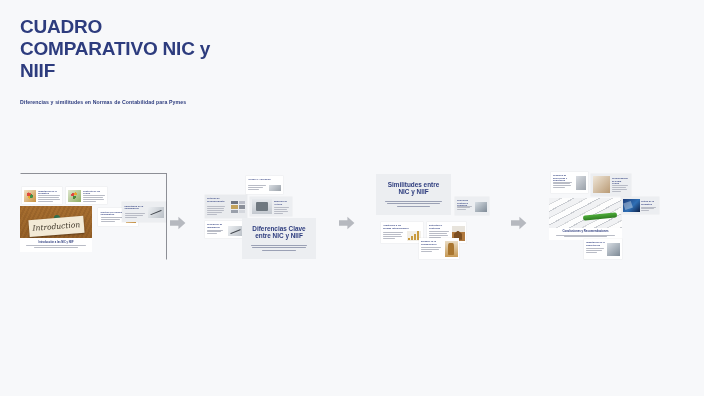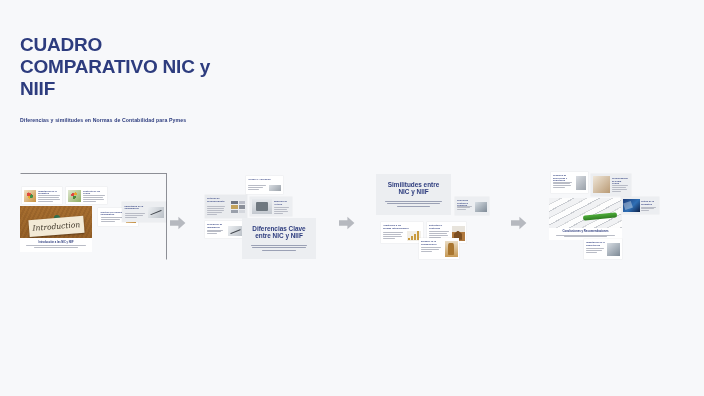--- a/index.html
+++ b/index.html
@@ -4,21 +4,21 @@
 <style>
   html,body{margin:0;padding:0;}
   body{
     width:704px;height:396px;
     background:#f7f8fa;
     font-family:"Liberation Sans","DejaVu Sans",sans-serif;
     overflow:hidden;
     position:relative;
   }
   
-  #title-block{position:absolute;left:20px;top:34px;width:200px;}
+  #title-block{position:absolute;left:20px;top:16px;width:200px;}
   #deck-title{
     font-size:19px;line-height:22px;font-weight:bold;
     color:#2d3c7e;letter-spacing:-0.2px;margin:0;
   }
   #deck-subtitle{
     margin-top:16px;font-size:5.2px;line-height:8px;
     color:#2d3c7e;font-weight:bold;letter-spacing:0.1px;
   }
 
   

